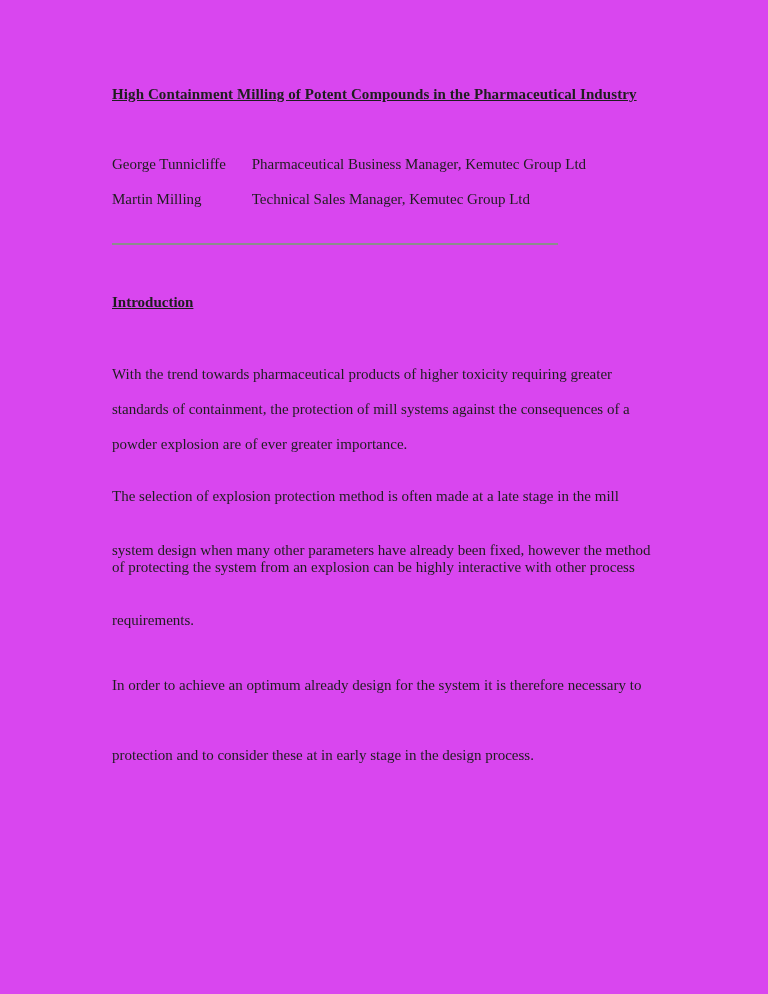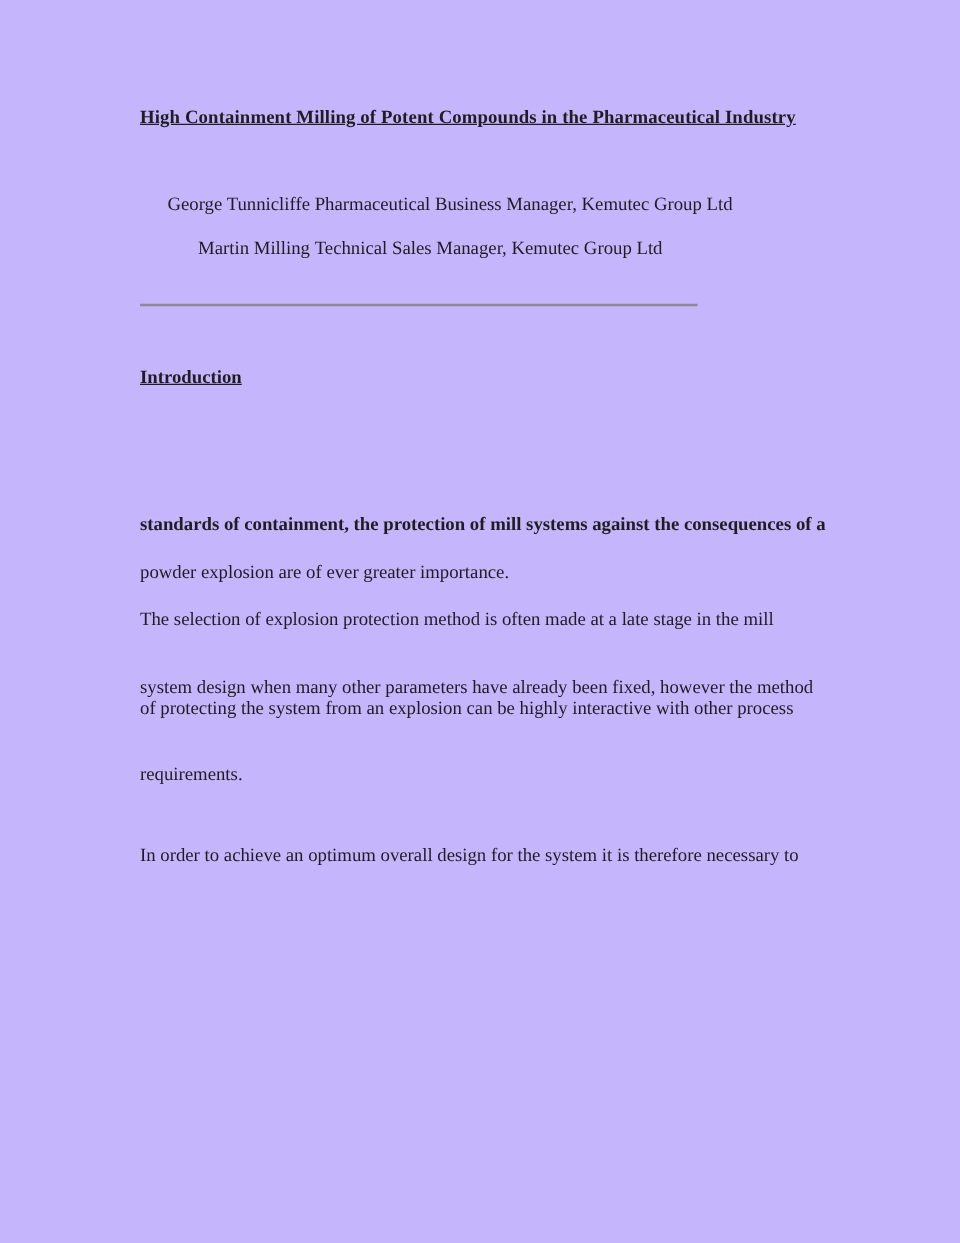--- a/index.html
+++ b/index.html
@@ -4,39 +4,38 @@
 <style>
   html, body {
     margin: 0;
     padding: 0;
     background: #ffffff;
   }
   .page {
     position: relative;
     width: 768px;
     height: 994px;
-    background: #c4b5fd;
+    background: #d946ef;
     font-family: "Liberation Serif", serif;
     color: #1e1e1e;
     overflow: hidden;
   }
   .abs { position: absolute; left: 112px; }
   .doc-title {
     top: 86px;
     font-size: 15px;
     font-weight: bold;
     text-decoration: underline;
     white-space: nowrap;
     letter-spacing: 0.1px;
   }
   .author-row {
     font-size: 15px;
     line-height: 20px;
     white-space: nowrap;
-    text-align: right;
   }
   .author-name {
     display: inline-block;
     width: 136px;
   }
   .author-role { display: inline-block; }
   .divider {
     top: 243px;
     width: 446px;
     height: 2px;
@@ -69,23 +68,25 @@
 
   <div class="abs author-row" style="top:189px;">
     <span class="author-name">Martin Milling</span>
     <span class="author-role">Technical Sales Manager, Kemutec Group Ltd</span>
   </div>
 
   <div class="abs divider"></div>
 
   <div class="abs section-heading">Introduction</div>
 
-  <div class="abs body-line" style="top:410px;font-weight:bold;">standards of containment, the protection of mill systems against the consequences of a</div>
-  <div class="abs body-line" style="top:448px;">powder explosion are of ever greater importance.</div>
+  <div class="abs body-line" style="top:364px;">With the trend towards pharmaceutical products of higher toxicity requiring greater</div>
+  <div class="abs body-line" style="top:399px;">standards of containment, the protection of mill systems against the consequences of a</div>
+  <div class="abs body-line" style="top:434px;">powder explosion are of ever greater importance.</div>
 
   <div class="abs body-line" style="top:486px;">The selection of explosion protection method is often made at a late stage in the mill</div>
   <div class="abs body-line" style="top:540px;text-align:center;">system design when many other parameters have already been fixed, however the method</div>
   <div class="abs body-line" style="top:557px;text-align:right;">of protecting the system from an explosion can be highly interactive with other process</div>
   <div class="abs body-line" style="top:610px;">requirements.</div>
 
-  <div class="abs body-line" style="top:675px;">In order to achieve an optimum overall design for the system it is therefore necessary to</div>
+  <div class="abs body-line" style="top:675px;">In order to achieve an optimum already design for the system it is therefore necessary to</div>
+  <div class="abs body-line" style="top:745px;">protection and to consider these at in early stage in the design process.</div>
 
 </div>
 
 </body></html>

